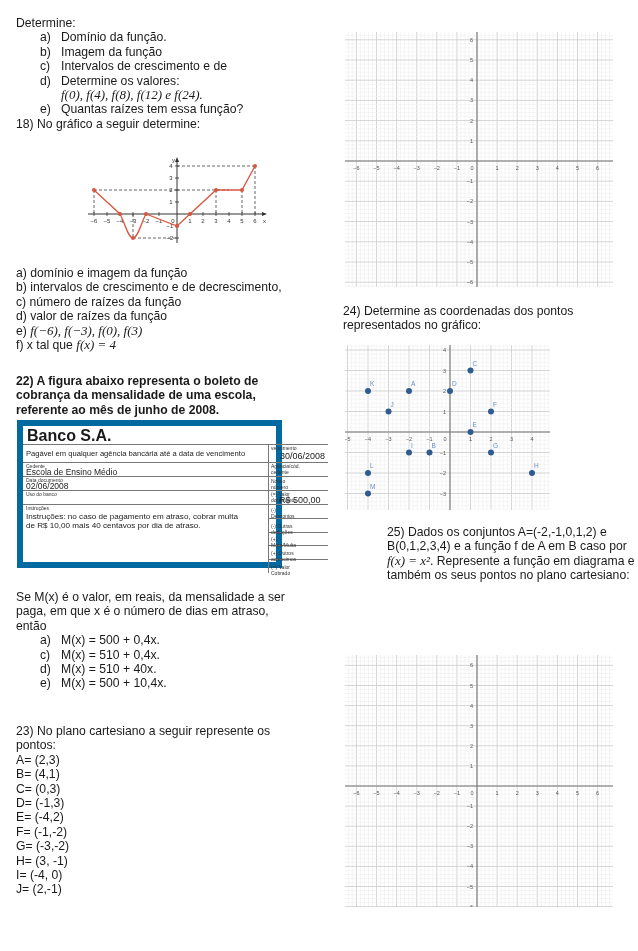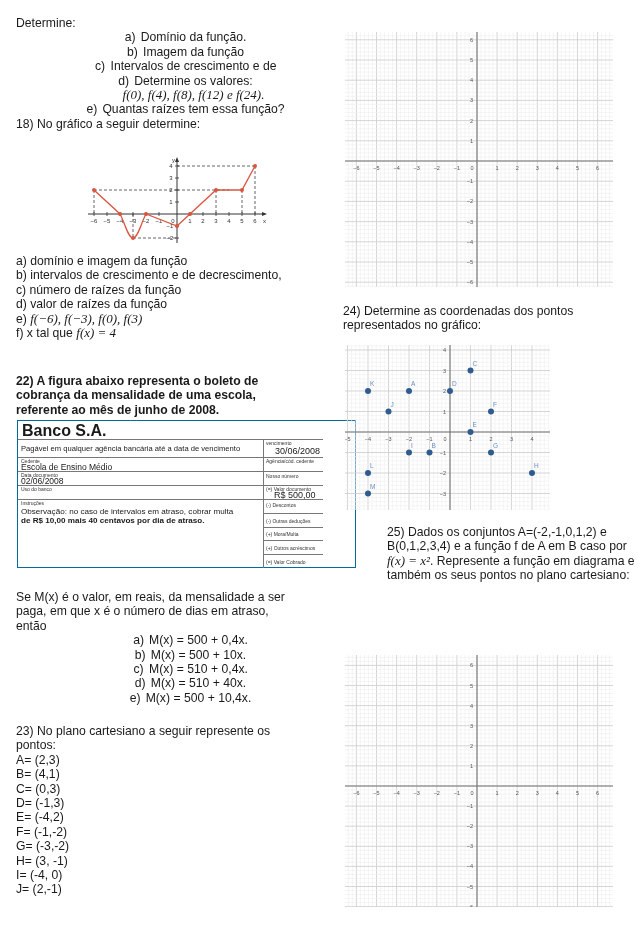--- a/index.html
+++ b/index.html
@@ -1,23 +1,23 @@
 <!DOCTYPE html>
 <html><head>
 <meta charset="utf-8">
 <style>
   html,body{margin:0;padding:0;background:#fff;}
   body{width:638px;height:951px;position:relative;overflow:hidden;font-family:"Liberation Sans",sans-serif;color:#1a1a1a;font-size:12.2px;line-height:14.4px;}
   .abs{position:absolute;}
   .line{white-space:nowrap;}
   .math{font-family:"Liberation Serif",serif;font-style:italic;font-size:13px;}
   .bold{font-weight:bold;}
-  .ind1{padding-left:24px;text-align:center;}
+  .ind1{padding-left:24px;}
   .lab{display:inline-block;width:21px;}
-  .boleto{position:absolute;left:17px;top:420px;width:339px;height:148px;border:1px solid #0369a1;box-sizing:border-box;font-family:"Liberation Sans",sans-serif;}
+  .boleto{position:absolute;left:17px;top:420px;width:265px;height:148px;border:6px solid #0369a1;box-sizing:border-box;font-family:"Liberation Sans",sans-serif;}
   .bl-row{position:absolute;left:0;border-top:1px solid #777;}
   .bl-col{position:absolute;border-left:1px solid #777;}
   .tiny{font-size:5px;line-height:6px;color:#333;position:absolute;}
   .small{font-size:9px;line-height:10px;position:absolute;white-space:nowrap;}
   .graph svg{display:block;}
 </style>
 </head>
 <body>
 
 <div class="abs" style="left:16px;top:16px;width:310px;">
@@ -100,21 +100,21 @@
         <circle cx="61" cy="59" r="2"></circle>
         <circle cx="92" cy="71" r="2"></circle>
         <circle cx="105" cy="59" r="2"></circle>
         <circle cx="131" cy="35" r="2"></circle>
         <circle cx="157" cy="35" r="2"></circle>
         <circle cx="170" cy="11" r="2"></circle>
     </g>
   </svg>
 </div>
 
-<div class="abs" style="left:16px;top:254px;width:320px;">
+<div class="abs" style="left:16px;top:266px;width:320px;">
   <div class="line">a) domínio e imagem da função</div>
   <div class="line">b) intervalos de crescimento e de decrescimento,</div>
   <div class="line">c) número de raízes da função</div>
   <div class="line">d) valor de raízes da função</div>
   <div class="line"><span>e) </span><span class="math">f(−6), f(−3), f(0), f(3)</span></div>
   <div class="line"><span>f) x tal que </span><span class="math">f(x) = 4</span></div>
 </div>
 
 <div class="abs bold" style="left:16px;top:374px;width:320px;">
   <div class="line">22) A figura abaixo representa o boleto de</div>
@@ -146,36 +146,35 @@
 
   <div class="tiny" style="left:3px;top:51px;">Data documento</div>
   <div class="small" style="left:3px;top:55px;font-size:8.5px;text-align:right;">02/06/2008</div>
   <div class="tiny" style="left:248px;top:52px;">Nosso número</div>
 
   <div class="tiny" style="left:3px;top:65px;">Uso do banco</div>
   <div class="tiny" style="left:248px;top:65px;">(=) Valor documento</div>
   <div class="small" style="left:256px;top:69px;">R$ 500,00</div>
 
   <div class="tiny" style="left:3px;top:79px;">Instruções</div>
-  <div class="small" style="left:3px;top:86px;font-size:8.1px;">Observação: no caso de intervalos em atraso, cobrar multa</div>
-  <div class="small" style="left:3px;top:95px;font-size:8.1px;font-weight:bold;">de R$ 10,00 mais 40 centavos por dia de atraso.</div>
+  <div class="small" style="left:3px;top:86px;font-size:8.1px;">Instruções: no caso de pagamento em atraso, cobrar multa</div>
+  <div class="small" style="left:3px;top:95px;font-size:8.1px;">de R$ 10,00 mais 40 centavos por dia de atraso.</div>
 
   <div class="tiny" style="left:248px;top:81px;">(-) Descontos</div>
   <div class="tiny" style="left:248px;top:97px;">(-) Outras deduções</div>
   <div class="tiny" style="left:248px;top:110px;">(+) Mora/Multa</div>
   <div class="tiny" style="left:248px;top:124px;">(+) Outros acréscimos</div>
   <div class="tiny" style="left:248px;top:138px;">(=) Valor Cobrado</div>
 </div>
 
 <div class="abs" style="left:16px;top:590px;width:320px;">
   <div class="line">Se M(x) é o valor, em reais, da mensalidade a ser</div>
   <div class="line">paga, em que x é o número de dias em atraso,</div>
   <div class="line">então</div>
   <div class="line ind1"><span class="lab">a)</span><span>M(x) = 500 + 0,4x.</span></div>
-  <div class="line ind1"><span class="lab">b)</span><span>M(x) = 500 + 10x.</span></div>
   <div class="line ind1"><span class="lab">c)</span><span>M(x) = 510 + 0,4x.</span></div>
   <div class="line ind1"><span class="lab">d)</span><span>M(x) = 510 + 40x.</span></div>
   <div class="line ind1"><span class="lab">e)</span><span>M(x) = 500 + 10,4x.</span></div>
 </div>
 
 <div class="abs" style="left:16px;top:724px;width:320px;">
   <div class="line">23) No plano cartesiano a seguir represente os</div>
   <div class="line">pontos:</div>
   <div class="line">A= (2,3)</div>
   <div class="line">B= (4,1)</div>

